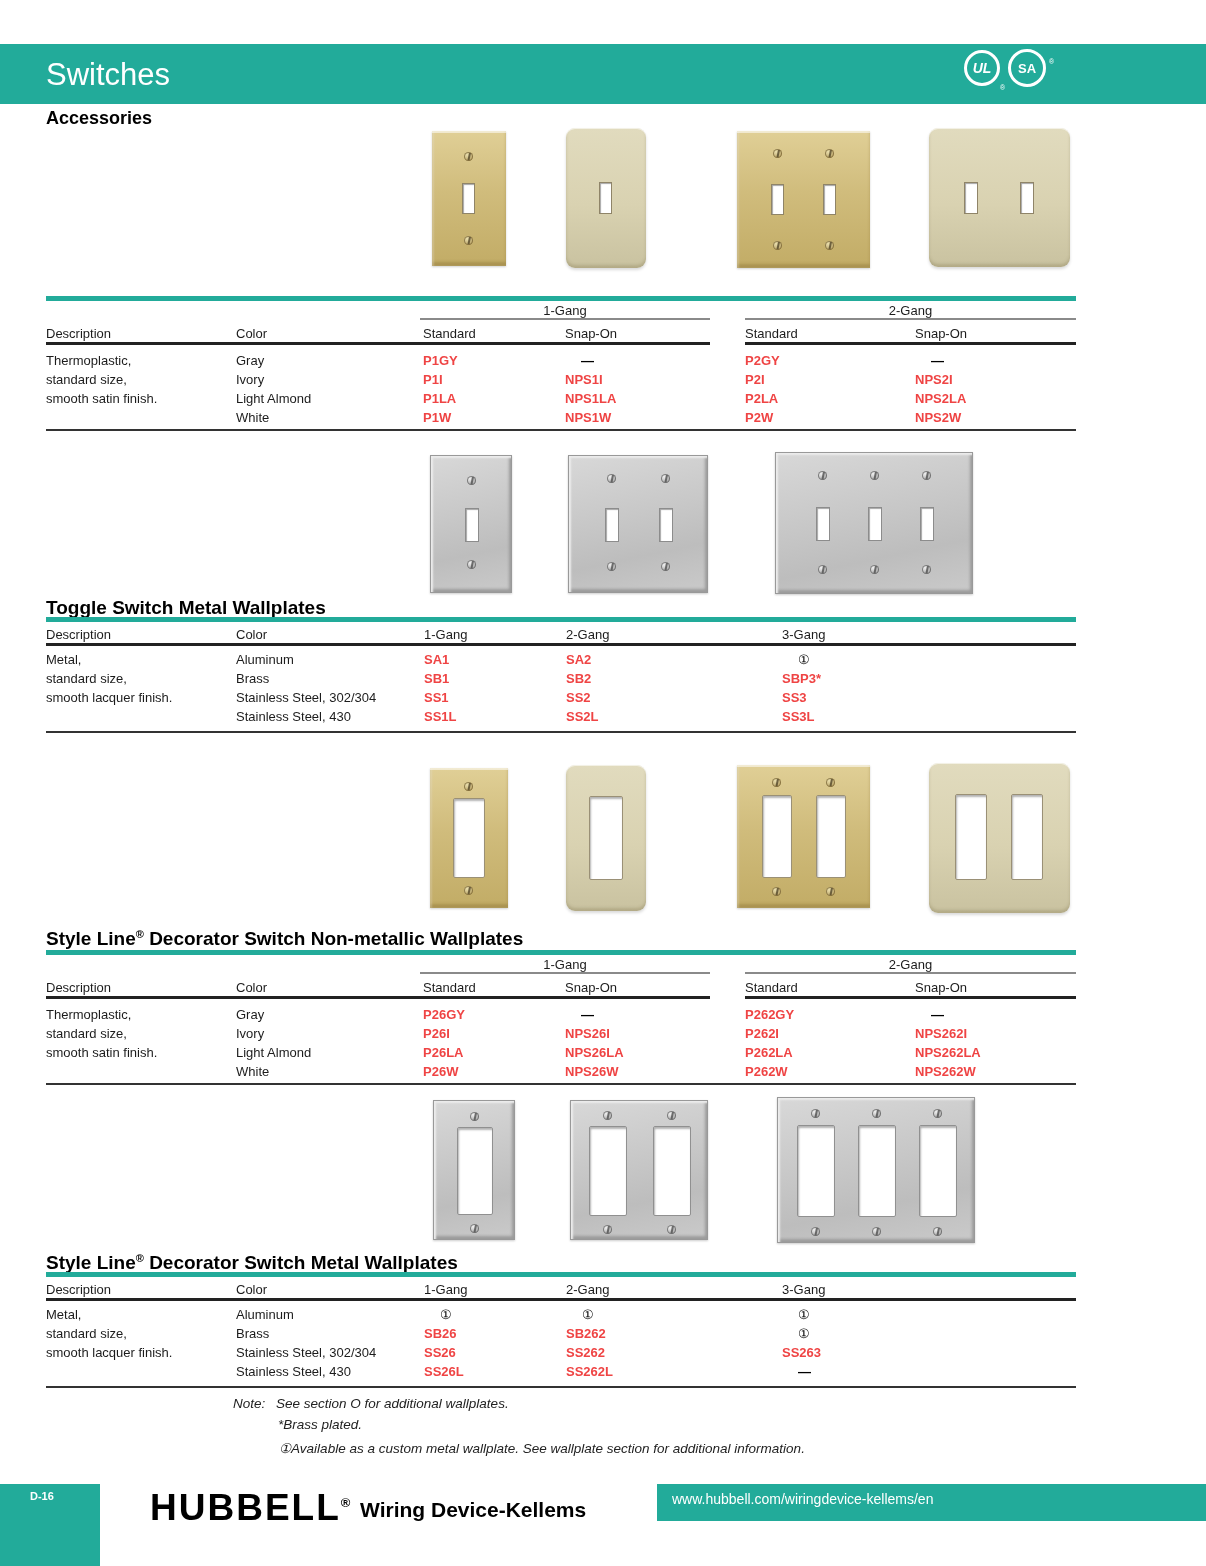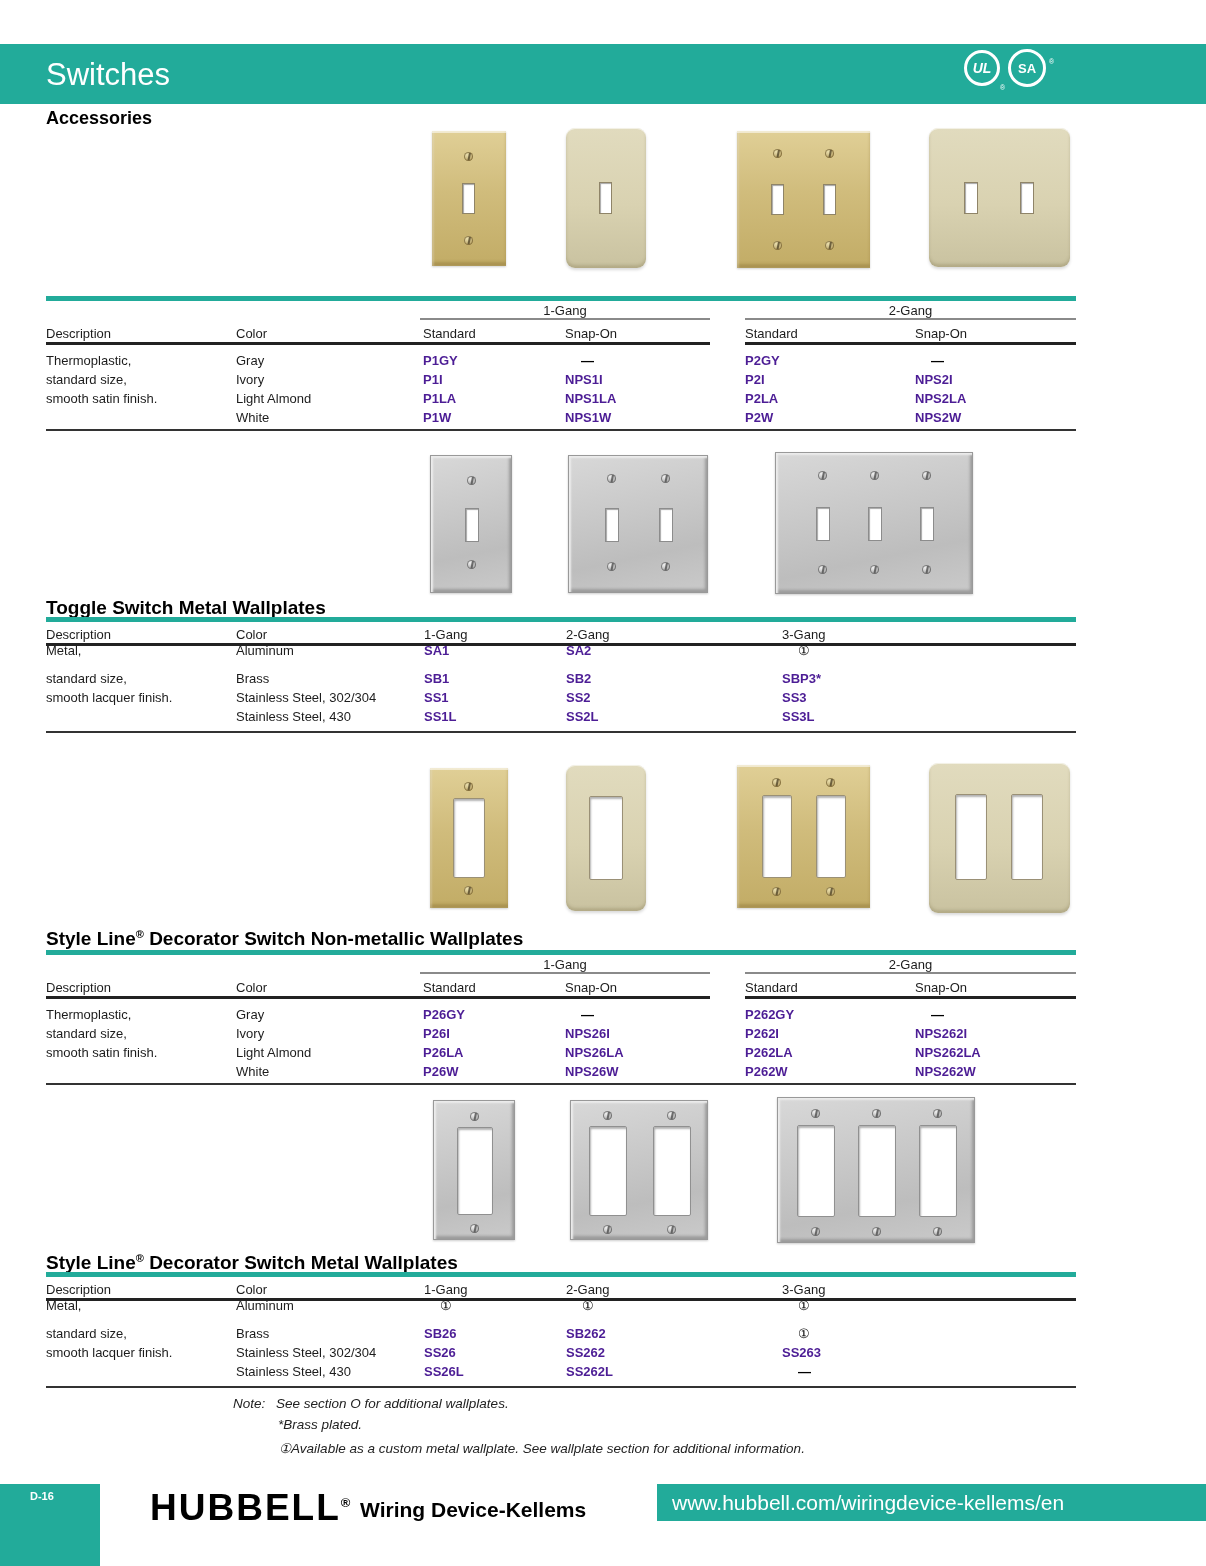--- a/index.html
+++ b/index.html
@@ -16,21 +16,21 @@
   .badge-csa{left:1008px;top:5px;width:38px;height:38px;font-size:13px;}
   .badge-reg{position:absolute;color:#fff;font-size:7px;}
   .accessories{position:absolute;left:46px;top:108px;font-size:18px;font-weight:bold;color:#000;}
 
   
   .tbl{position:absolute;left:46px;width:1030px;}
   .title{position:absolute;left:0;top:0;font-size:19px;font-weight:bold;color:#000;white-space:nowrap;}
   .title sup{font-size:11px;}
   .rule{position:absolute;left:0;width:1030px;height:5px;background:var(--teal);}
   .cell{position:absolute;white-space:nowrap;font-size:13px;color:#1c1c1c;}
-  .pn{font-weight:bold;color:#4c1d95;}
+  .pn{font-weight:bold;color:#ef4444;}
   .sym{padding-left:16px;color:#000;}
   .dash{font-weight:bold;}
   .gline{position:absolute;height:2px;background:#8a8a8a;}
   .dl{position:absolute;height:2.5px;background:#222;}
   .bline{position:absolute;left:0;width:1030px;height:1.5px;background:#333;}
 
   
   .tg .rule{top:22px;}
   .tg .glab{top:29px;text-align:center;}
   .tg .gl1{left:374px;width:290px;} .tg .gl2{left:699px;width:331px;}
@@ -38,35 +38,35 @@
   .tg .hrow{top:52px;}
   .tg .dl1{top:68px;left:0;width:664px;} .tg .dl2{top:68px;left:699px;width:331px;}
   .tg .r1{top:79px;} .tg .r2{top:98px;} .tg .r3{top:117px;} .tg .r4{top:136px;}
   .tg .bline{top:155px;}
   .cd{left:0;} .cc{left:190px;} .cs1{left:377px;} .cn1{left:519px;} .cs2{left:699px;} .cn2{left:869px;}
 
   
   .tm .rule{top:20px;}
   .tm .hrow{top:30px;}
   .tm .dlm{top:46px;left:0;width:1030px;}
-  .tm .r1{top:46px;} .tm .r2{top:74px;} .tm .r3{top:93px;} .tm .r4{top:112px;}
+  .tm .r1{top:55px;} .tm .r2{top:74px;} .tm .r3{top:93px;} .tm .r4{top:112px;}
   .tm .bline{top:134px;}
   .cg1{left:378px;} .cg2{left:520px;} .cg3{left:736px;}
 
   
   .note{position:absolute;font-size:13.5px;font-style:italic;color:#222;white-space:nowrap;}
 
   
   .f-teal{position:absolute;left:0;top:1484px;width:100px;height:82px;background:var(--teal);}
   .f-page{position:absolute;left:30px;top:6px;color:#fff;font-weight:bold;font-size:11px;}
   .f-brand{position:absolute;left:150px;top:1487px;font-size:37px;font-weight:bold;letter-spacing:2px;color:#000;white-space:nowrap;}
   .f-brand sup{font-size:13px;letter-spacing:0;}
   .f-division{position:absolute;left:360px;top:1498px;font-size:21px;font-weight:bold;color:#000;white-space:nowrap;}
   .f-urlbar{position:absolute;left:657px;top:1484px;width:549px;height:37px;background:var(--teal);}
-  .f-url{position:absolute;left:15px;top:7px;font-size:21px;color:#fff;white-space:nowrap;}
+  .f-url{position:absolute;left:15px;top:7px;font-size:14px;color:#fff;white-space:nowrap;}
 
   
   .plate{position:absolute;}
   .gold{background:linear-gradient(180deg,#e0cf96 0%,#d0bc7c 45%,#c2ac66 100%);
         box-shadow:inset 0 2px 0 rgba(255,255,255,.55), inset 2px 0 2px rgba(255,255,255,.25),
                    inset 0 -4px 3px rgba(122,96,38,.35), 0 1px 2px rgba(0,0,0,.18);}
   .ivorypl{background:linear-gradient(180deg,#e1dbbe 0%,#d9d2b1 55%,#c9c2a0 100%);
            border-radius:9px;
            box-shadow:inset 0 1px 0 rgba(255,255,255,.6), inset 0 -3px 3px rgba(110,100,60,.25),
                       0 2px 3px rgba(0,0,0,.15);}

